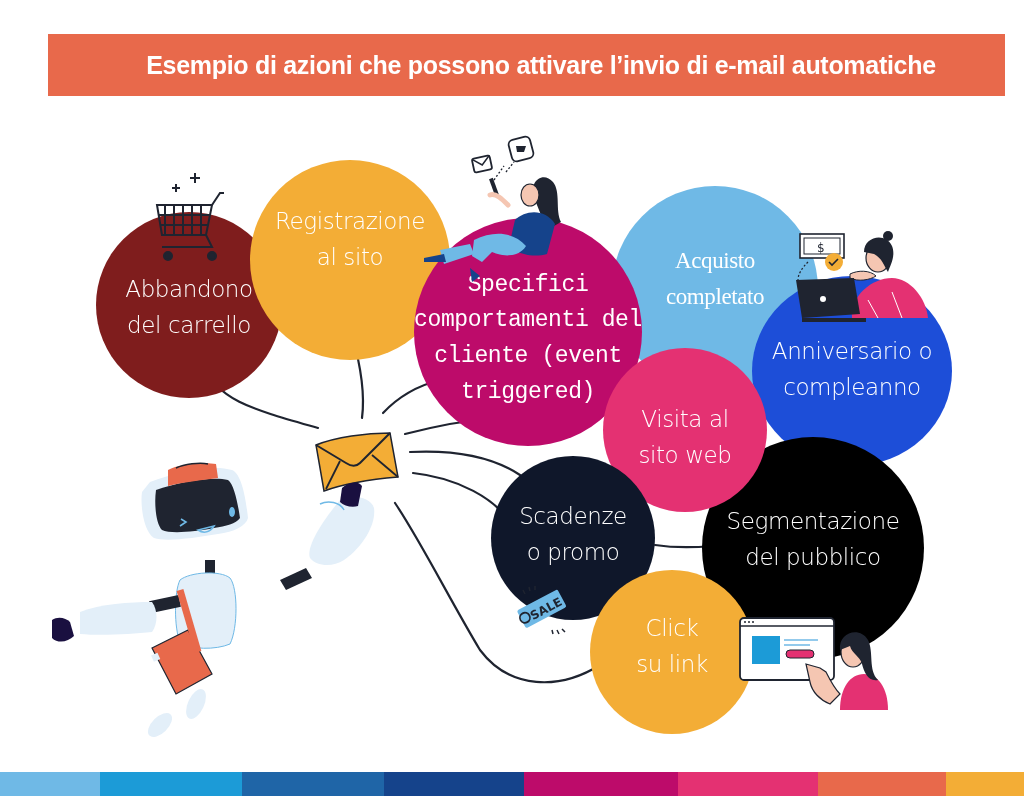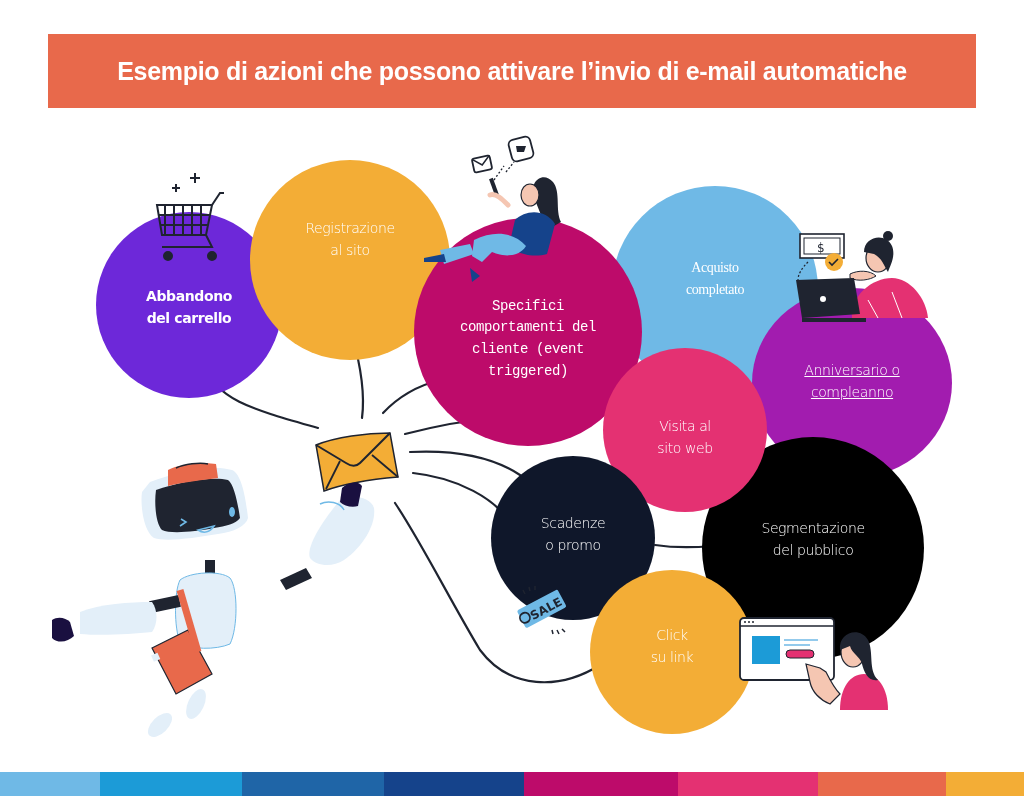--- a/index.html
+++ b/index.html
@@ -1,19 +1,19 @@
 <!DOCTYPE html>
 <html><head>
 <meta charset="utf-8">
 <style>
   html, body { margin:0; padding:0; }
   body { width:1024px; height:796px; position:relative; overflow:hidden; background:#ffffff; font-family:"Liberation Sans", sans-serif; }
-  .title-bar { position:absolute; left:48px; top:34px; width:928px; height:74px; background:#e8694b; display:flex; align-items:center; justify-content:center; }
+  .title-bar { position:absolute; left:48px; top:34px; width:928px; height:62px; background:#e8694b; display:flex; align-items:center; justify-content:center;padding-left:29px; }
   .title-text { color:#ffffff; font-weight:bold; font-size:25px; letter-spacing:-0.3px; font-family:"Liberation Sans", sans-serif; }
-  .bubble { position:absolute; border-radius:50%; display:flex; align-items:center; justify-content:center; text-align:center; color:#ffffff; font-size:14px; line-height:1.55; font-family:"DejaVu Sans", sans-serif; font-weight:300; }
+  .bubble { position:absolute; border-radius:50%; display:flex; align-items:center; justify-content:center; text-align:center; color:#ffffff; font-size:23px; line-height:1.55; font-family:"DejaVu Sans", sans-serif; font-weight:300; }
   .bubble span { display:block; white-space:pre-line; letter-spacing:-0.4px; }
   svg.layer { position:absolute; left:0; top:0; }
   .bottom-bar { position:absolute; left:0; top:772px; width:1024px; height:24px; display:flex; }
   .seg { height:100%; }
 </style>
 </head>
 <body>
 
 <div class="title-bar">
   <div class="title-text">Esempio di azioni che possono attivare l’invio di e-mail automatiche</div>
@@ -25,33 +25,33 @@
     <path d="M352 335 C362 370 365 395 362 418"></path>
     <path d="M383 413 C400 395 420 385 440 380"></path>
     <path d="M405 434 C440 425 470 420 495 418"></path>
     <path d="M410 452 C450 450 490 455 520 475"></path>
     <path d="M413 473 C460 478 495 500 508 520"></path>
     <path d="M395 503 C420 540 450 600 480 650 C510 690 560 690 600 665"></path>
     <path d="M655 545 C675 548 690 548 712 546"></path>
   </g>
 </svg>
 
-<div class="bubble" style="left:96px;top:212px;width:186px;height:186px;background:#6d28d9;font-weight:bold;">
+<div class="bubble" style="left:96px;top:212px;width:186px;height:186px;background:#7f1d1d;">
   <span style="margin-top:6px;">Abbandono
 del carrello</span>
 </div>
 <div class="bubble" style="left:250px;top:160px;width:200px;height:200px;background:#f3ad36;">
   <span style="margin-top:-40px;">Registrazione
 al sito</span>
 </div>
 <div class="bubble" style="left:612px;top:186px;width:206px;height:206px;background:#6fb9e6;">
   <span style="margin-top:-20px;font-family:Liberation Serif, serif;">Acquisto
 completato</span>
 </div>
-<div class="bubble" style="left:752px;top:288px;width:200px;height:190px;background:#a21caf;text-decoration:underline;">
+<div class="bubble" style="left:752px;top:276px;width:200px;height:190px;background:#1d4ed8;">
   <span style="margin-top:-2px;">Anniversario o
 compleanno</span>
 </div>
 <div class="bubble" style="left:414px;top:218px;width:228px;height:228px;background:#bd0b6a;">
   <span style="margin-top:14px;font-family:Liberation Mono, monospace;">Specifici
 comportamenti del
 cliente (event
 triggered)</span>
 </div>
 <div class="bubble" style="left:702px;top:437px;width:222px;height:222px;background:#000000;">

